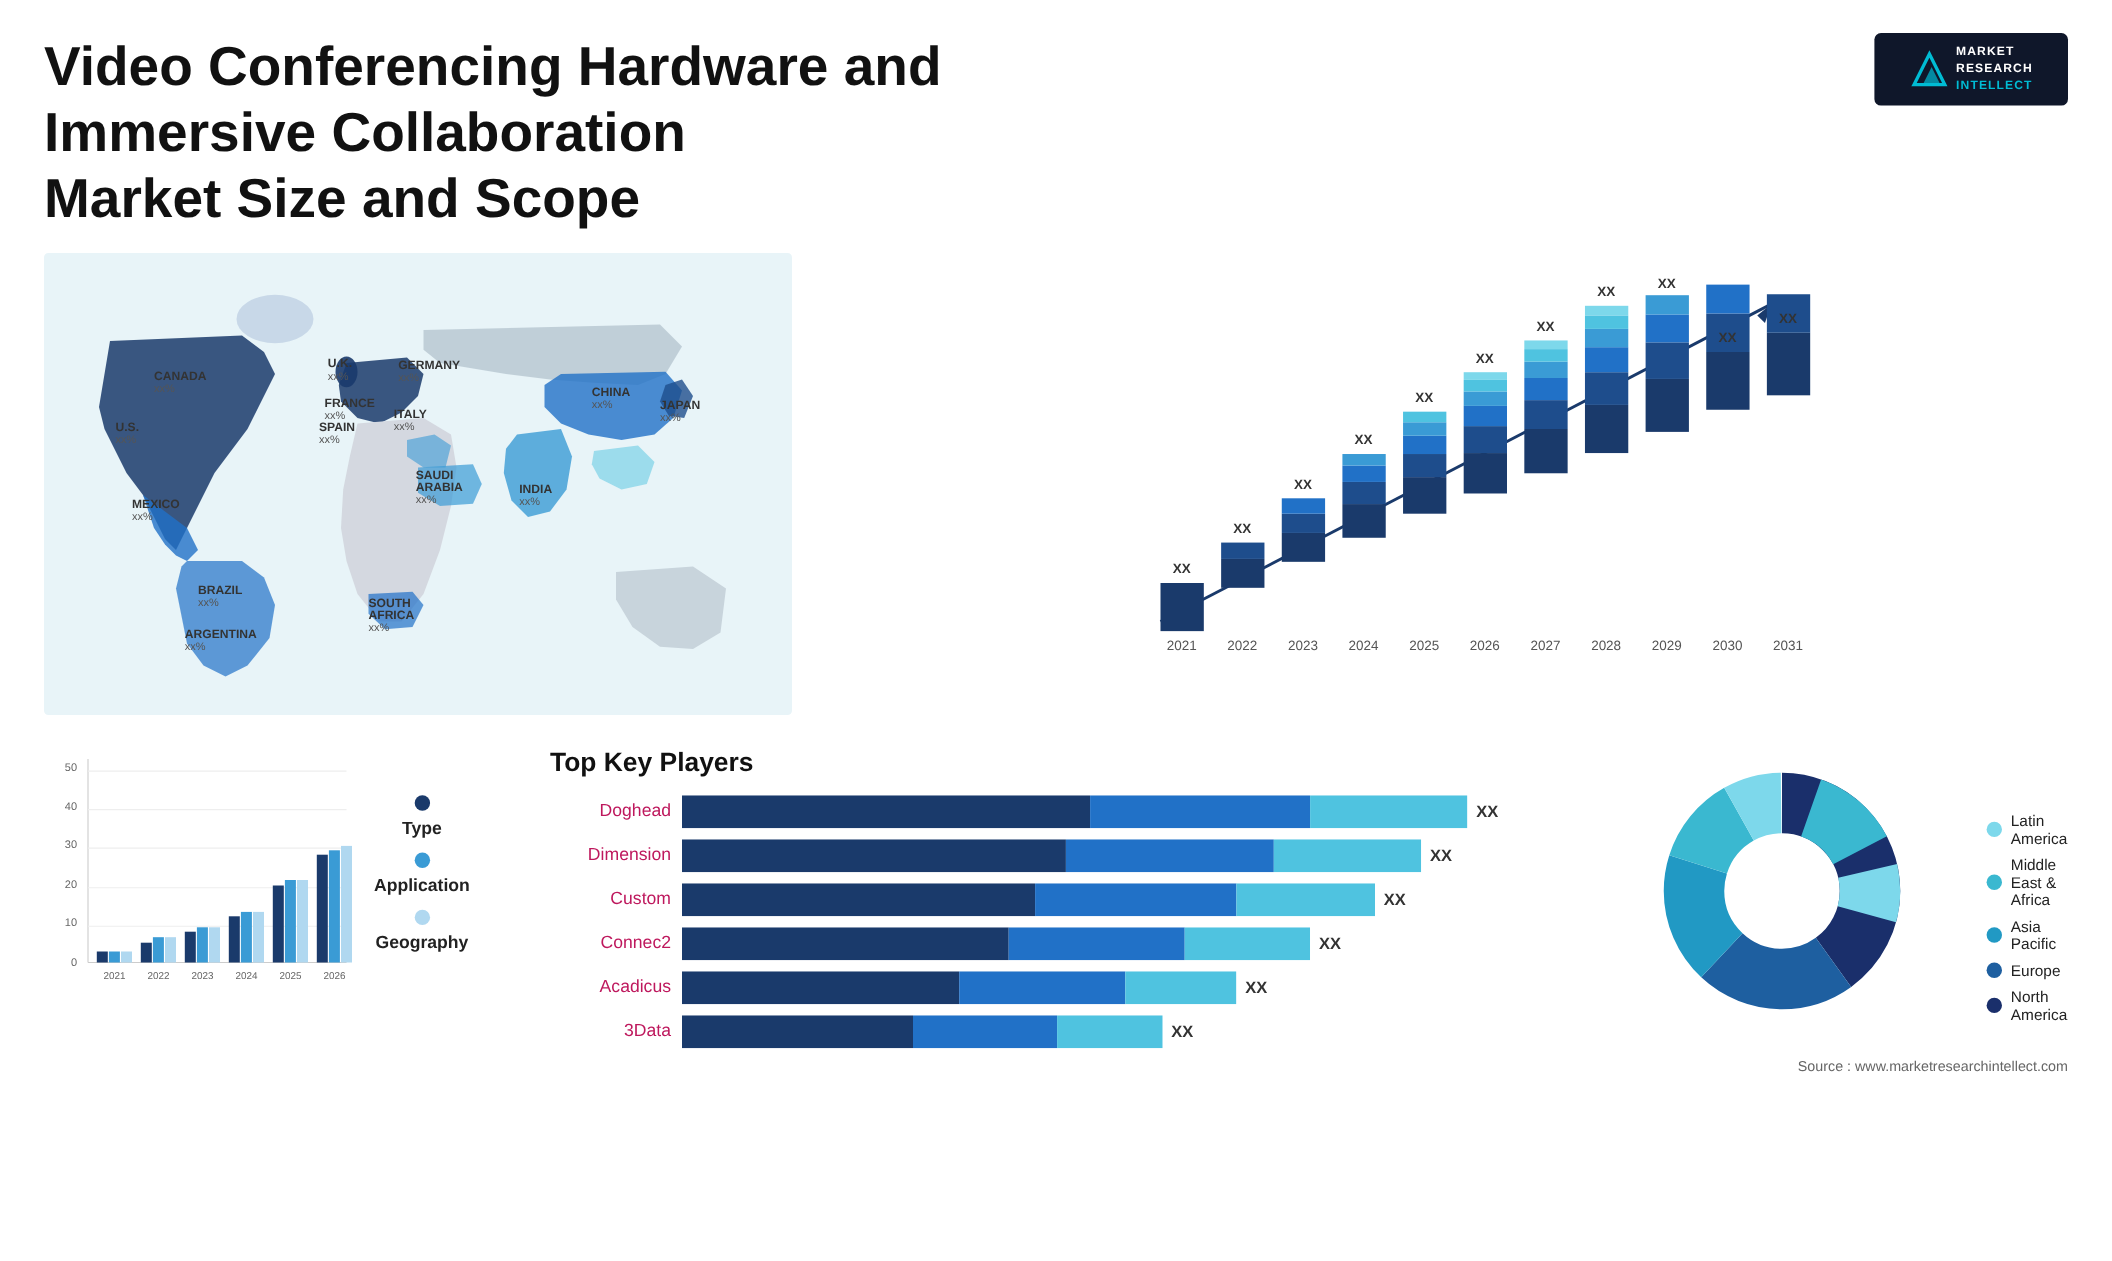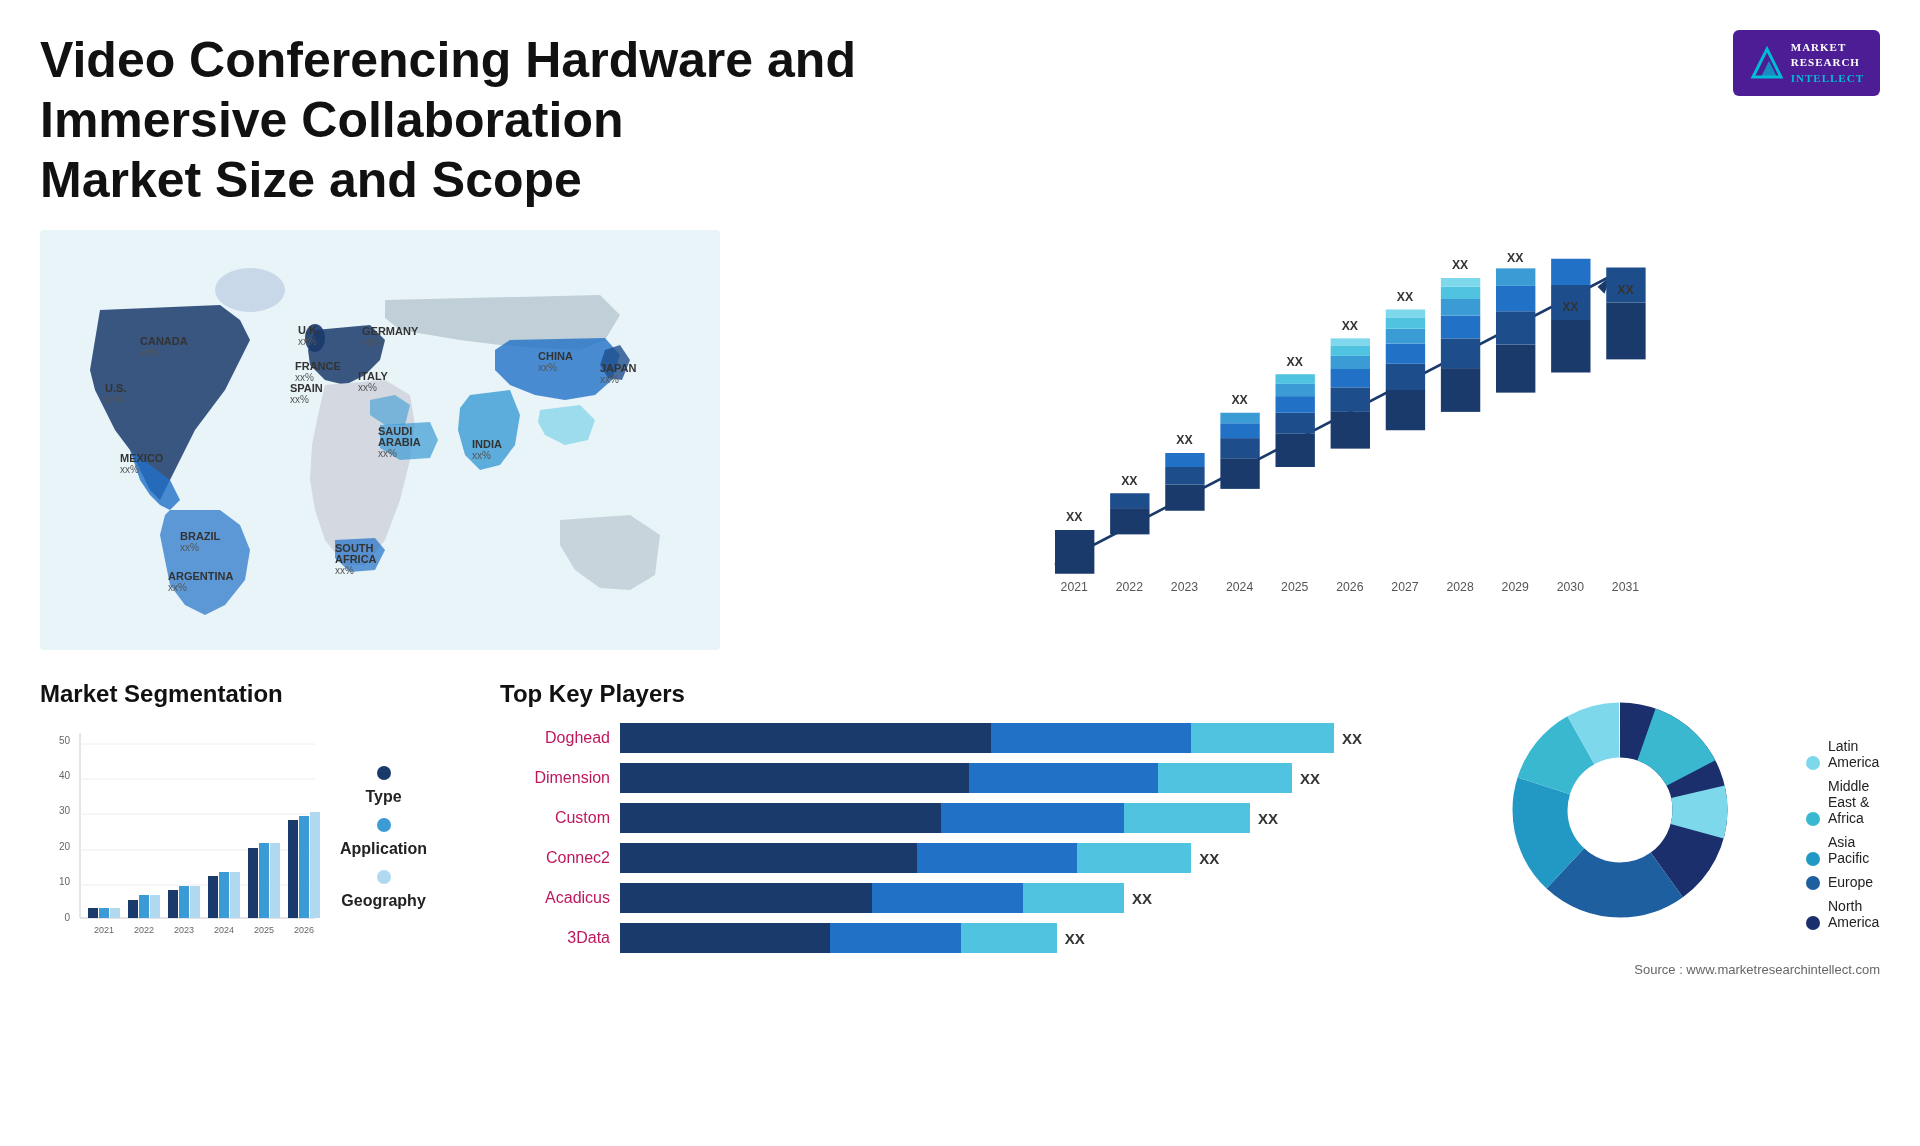--- a/index.html
+++ b/index.html
@@ -29,30 +29,29 @@
       color: #111;
       line-height: 1.2;
       max-width: 900px;
     }
     .logo-block {
       display: flex;
       flex-direction: column;
       align-items: center;
     }
     .logo-box {
-      background: #4c1d95;
+      background: #0f172a;
       color: white;
-      padding: 10px 16px;
+      padding: 10px 32px;
       border-radius: 6px;
       font-size: 13px;
       font-weight: 700;
       text-align: center;
       line-height: 1.4;
       position: relative;
-      font-family: Liberation Serif, serif;
     }
 
     
     .top-section {
       display: flex;
       gap: 30px;
       margin-bottom: 30px;
     }
 
     
@@ -185,21 +184,21 @@
     .regional-legend {
       margin-top: 10px;
       display: flex;
       flex-direction: column;
       gap: 8px;
       align-self: flex-end;
       margin-right: 10px;
     }
     .reg-legend-item {
       display: flex;
-      align-items: flex-end;
+      align-items: center;
       gap: 8px;
       font-size: 14px;
       padding-left: 46px;
     }
     .reg-dot {
       width: 14px;
       height: 14px;
       border-radius: 50%;
       flex-shrink: 0;
     }
@@ -428,21 +427,20 @@
 
         <text x="619" y="70" text-anchor="middle" font-size="14" font-weight="600" fill="#333">XX</text>
         <text x="682" y="50" text-anchor="middle" font-size="14" font-weight="600" fill="#333">XX</text>
       </svg>
     </div>
   </div>
 
   <div class="bottom-section">
 
     <div class="market-seg">
-      <div class="section-title">Market Segmentation</div>
       <div class="seg-chart-area">
         <div class="seg-chart-svg-wrap">
           <svg viewBox="0 0 280 230" width="280" height="230">
 
             <line x1="40" y1="10" x2="40" y2="195" stroke="#ccc" stroke-width="1"></line>
 
             <line x1="40" y1="195" x2="275" y2="195" stroke="#ccc" stroke-width="1"></line>
 
             <text x="30" y="198" text-anchor="end" font-size="10" fill="#666">0</text>
             <text x="30" y="162" text-anchor="end" font-size="10" fill="#666">10</text>

